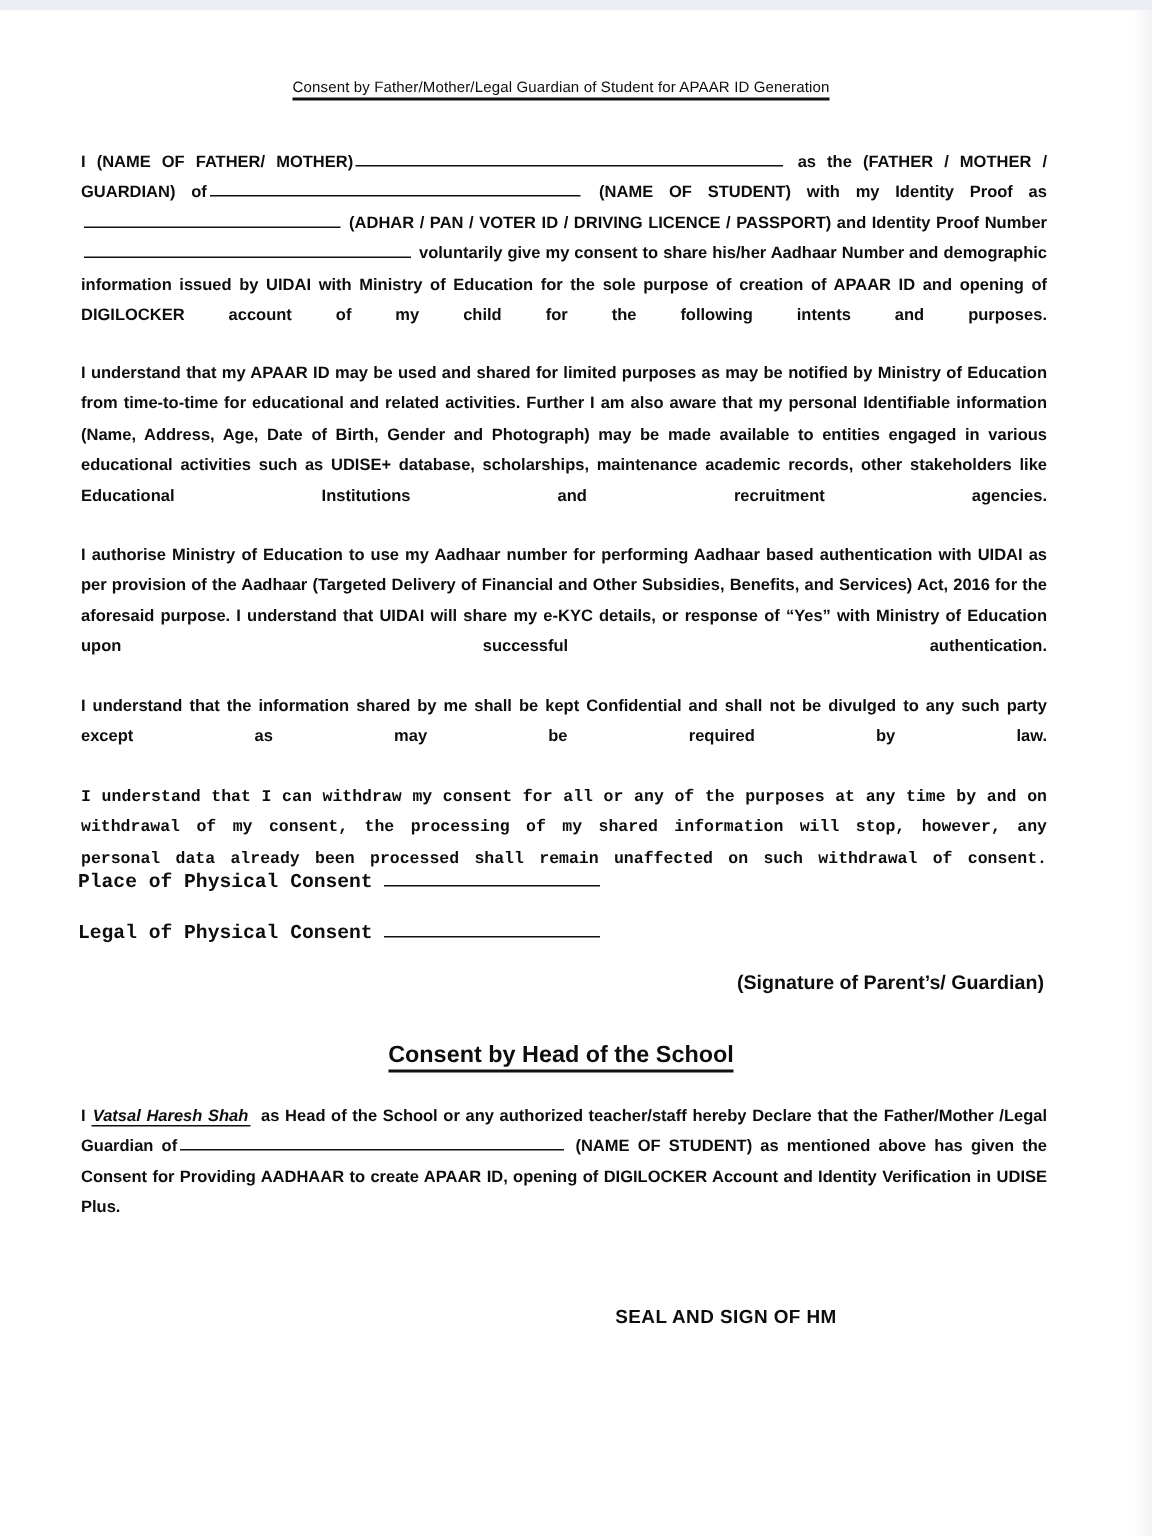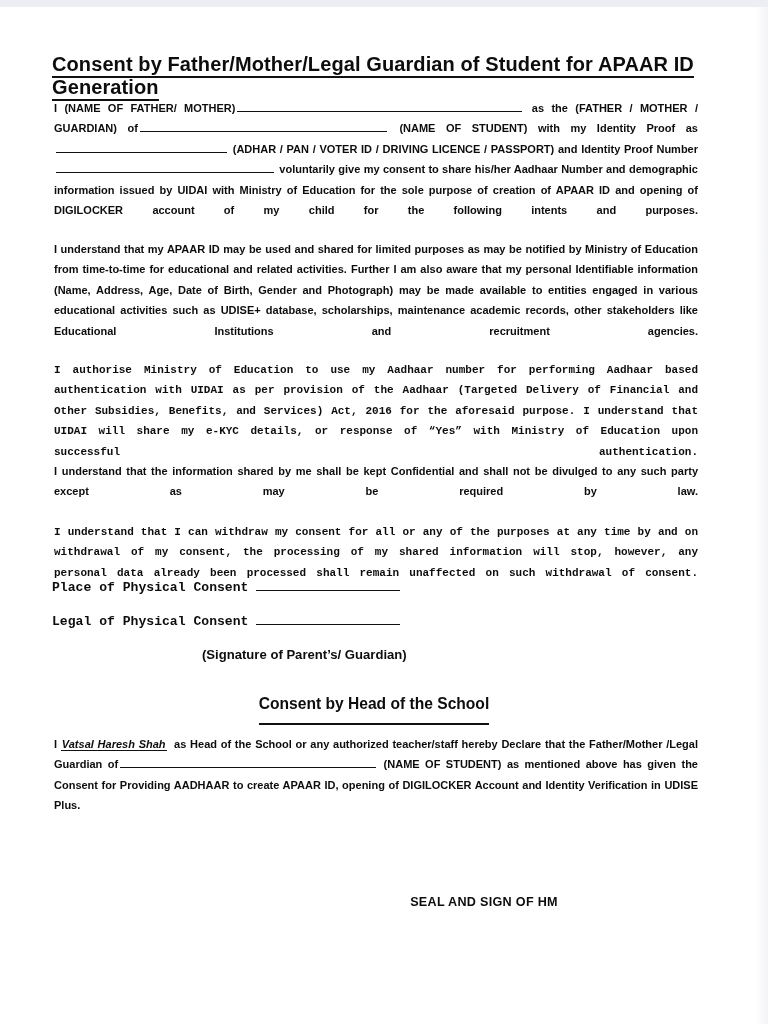--- a/index.html
+++ b/index.html
@@ -45,23 +45,23 @@
   }
 
   .content {
     position: absolute;
     left: 52px;
     top: 0;
     width: 644px;
   }
 
   h1.doc-title {
-    font-size: 20px;
-    font-weight: bold;
-    text-align: left;
+    font-size: 10px;
+    font-weight: normal;
+    text-align: center;
     letter-spacing: 0.1px;
     margin: 0;
     padding: 0;
     position: absolute;
     top: 46px;
     left: 0;
     width: 644px;
   }
   h1.doc-title span.title-text {
     border-bottom: 2px solid #111;
@@ -74,38 +74,38 @@
     text-align: center;
     margin: 0;
     padding: 0;
     position: absolute;
     top: 688px;
     left: 0;
     width: 644px;
   }
   h2.section-title span.title-text {
     border-bottom: 2px solid #111;
-    padding-bottom: 11px;
+    padding-bottom: 1px;
   }
 
   p.para {
     font-size: 11px;
     line-height: 20.4px;
     text-align: justify;
     text-justify: inter-word;
     margin: 2px;
     padding: 0;
     position: absolute;
     left: 0;
     width: 644px;
     font-weight: 600;
   }
   p.p1 { top: 89px; }
   p.p2 { top: 230px; }
-  p.p3 { top: 351px; font-family: Liberation Mono, monospace; }
+  p.p3 { top: 351px; }
   p.p4 { top: 452px; }
   p.p5 { top: 513px; font-family: Liberation Mono, monospace; }
   p.p6 { top: 725px; }
 
   
   p.para::after {
     content: "";
     display: inline-block;
     width: 100%;
   }
@@ -149,39 +149,38 @@
     height: 0.85em;
     margin-left: 8px;
     vertical-align: baseline;
   }
 
   .sig-caption {
     position: absolute;
     top: 640px;
     left: 0;
     width: 644px;
-    text-align: left;
+    text-align: right;
     font-size: 13.1px;
     font-weight: 700;
     padding-left: 150px;
     box-sizing: border-box;
   }
 
   .seal-caption {
     position: absolute;
     top: 864px;
     left: 0;
     width: 644px;
     text-align: center;
     font-size: 12.6px;
     font-weight: 800;
     letter-spacing: 0.3px;
     padding-left: 220px;
     box-sizing: border-box;
-    margin-top: 24px;
   }
 </style>
 </head>
 <body>
 
 <div class="scan-top-band"></div>
 
 <div class="page">
   <div class="content">
 

